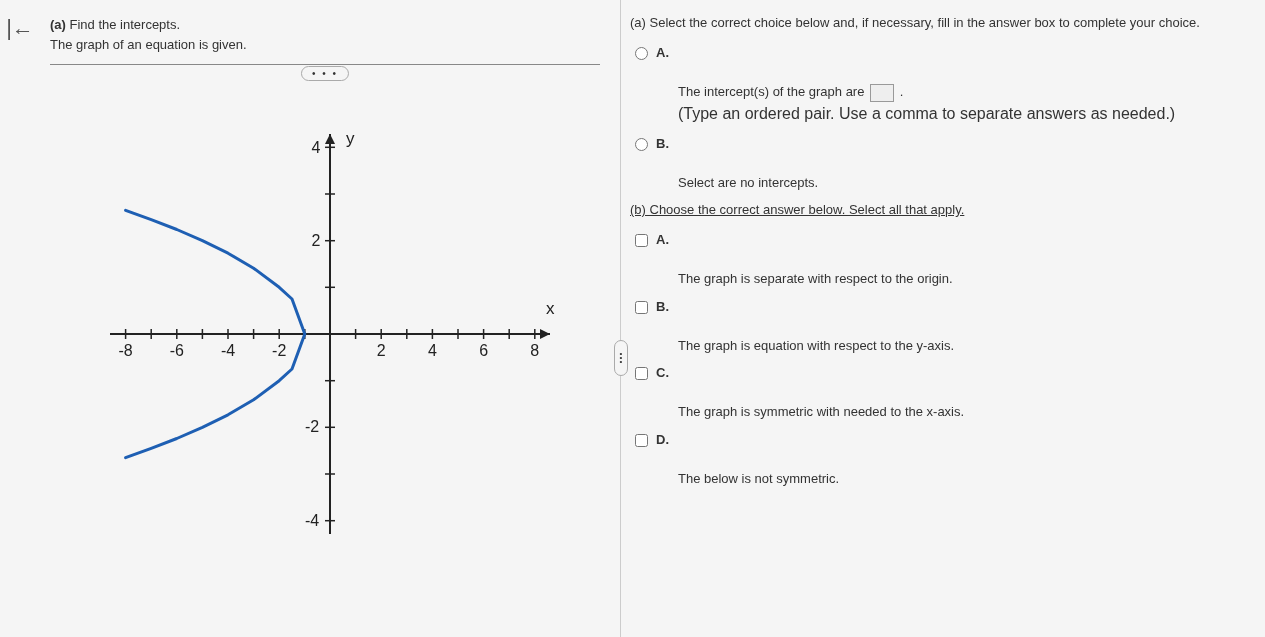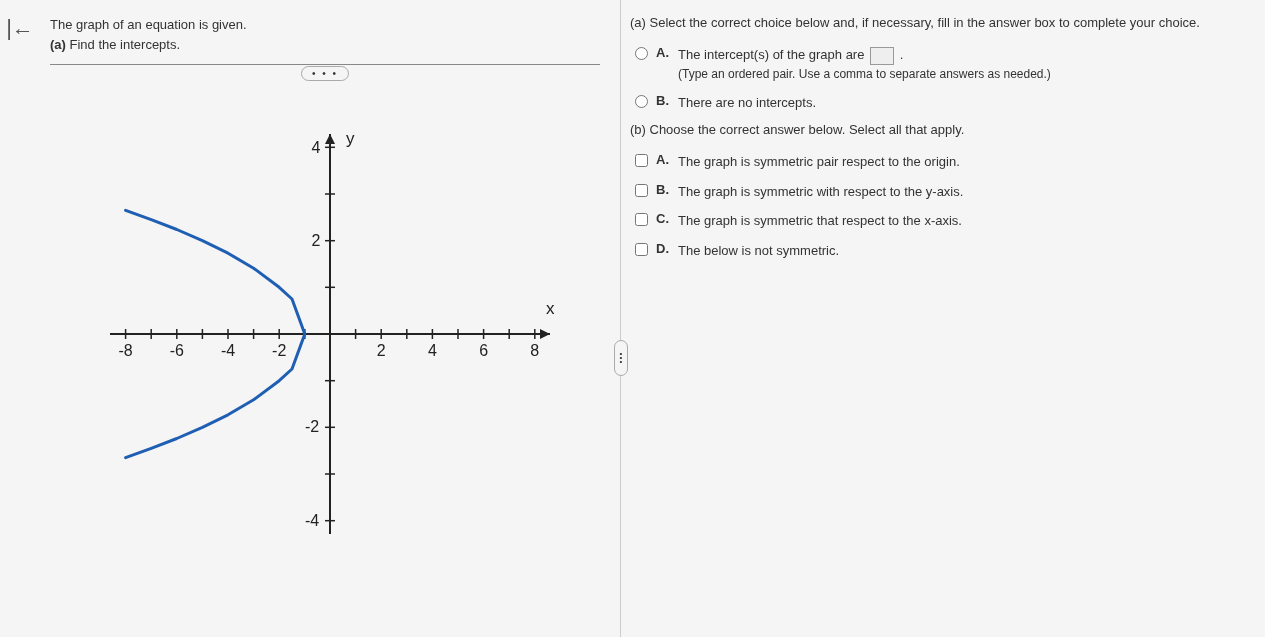--- a/index.html
+++ b/index.html
@@ -91,37 +91,39 @@
       cursor: pointer;
     }
     .choice-row .letter {
       font-weight: bold;
       margin-right: 6px;
       min-width: 16px;
     }
     .choice-content {
       flex: 1;
       line-height: 1.5;
+      margin-top: 37px;
     }
     .answer-box {
       display: inline-block;
       width: 24px;
       height: 18px;
       border: 1px solid #999;
       background: #eee;
       vertical-align: middle;
       margin: 0 2px;
     }
     .hint-text {
       color: #333;
-      font-size: 12px;
+      font-size: 16px;
     }
     .section-b {
       margin-top: 10px;
       margin-bottom: 15px;
+      text-decoration: underline;
     }
     .divider-vertical {
       position: absolute;
       left: 620px;
       top: 0;
       bottom: 0;
       width: 1px;
       background: #ccc;
     }
     .mid-handle {
@@ -144,24 +146,24 @@
   </style>
 </head>
 <body>
 
 <div class="back-col">
   <span class="back-icon">|←</span>
 </div>
 
 <div class="left-panel">
   <div class="prompt-text">
-    <div>The graph of an equation is given.</div>
     <div>
       <b>(a)</b><span> Find the intercepts.</span>
     </div>
+    <div>The graph of an equation is given.</div>
   </div>
 
   <div class="hr-container">
     <hr class="hr-line">
     <div class="dots-widget">• • •</div>
   </div>
 
   <div class="graph-container">
     <svg width="500" height="460" viewBox="0 0 500 460">
 
@@ -256,47 +258,47 @@
       <span class="answer-box"></span>
       <span>.</span>
       <div class="hint-text">(Type an ordered pair. Use a comma to separate answers as needed.)</div>
     </div>
   </div>
 
   <div class="choice-row">
     <input type="radio" name="partA" style="">
     <span class="letter">B.</span>
     <div class="choice-content">
-      <span>There are no intercepts.</span>
+      <span>Select are no intercepts.</span>
     </div>
   </div>
 
   <div class="section-b">(b) Choose the correct answer below. Select all that apply.</div>
 
   <div class="choice-row">
     <input type="checkbox" style="">
     <span class="letter">A.</span>
     <div class="choice-content">
-      <span>The graph is symmetric pair respect to the origin.</span>
+      <span>The graph is separate with respect to the origin.</span>
     </div>
   </div>
 
   <div class="choice-row">
     <input type="checkbox" style="">
     <span class="letter">B.</span>
     <div class="choice-content">
-      <span>The graph is symmetric with respect to the y-axis.</span>
+      <span>The graph is equation with respect to the y-axis.</span>
     </div>
   </div>
 
   <div class="choice-row">
     <input type="checkbox" style="">
     <span class="letter">C.</span>
     <div class="choice-content">
-      <span>The graph is symmetric that respect to the x-axis.</span>
+      <span>The graph is symmetric with needed to the x-axis.</span>
     </div>
   </div>
 
   <div class="choice-row">
     <input type="checkbox" style="">
     <span class="letter">D.</span>
     <div class="choice-content">
       <span>The below is not symmetric.</span>
     </div>
   </div>

